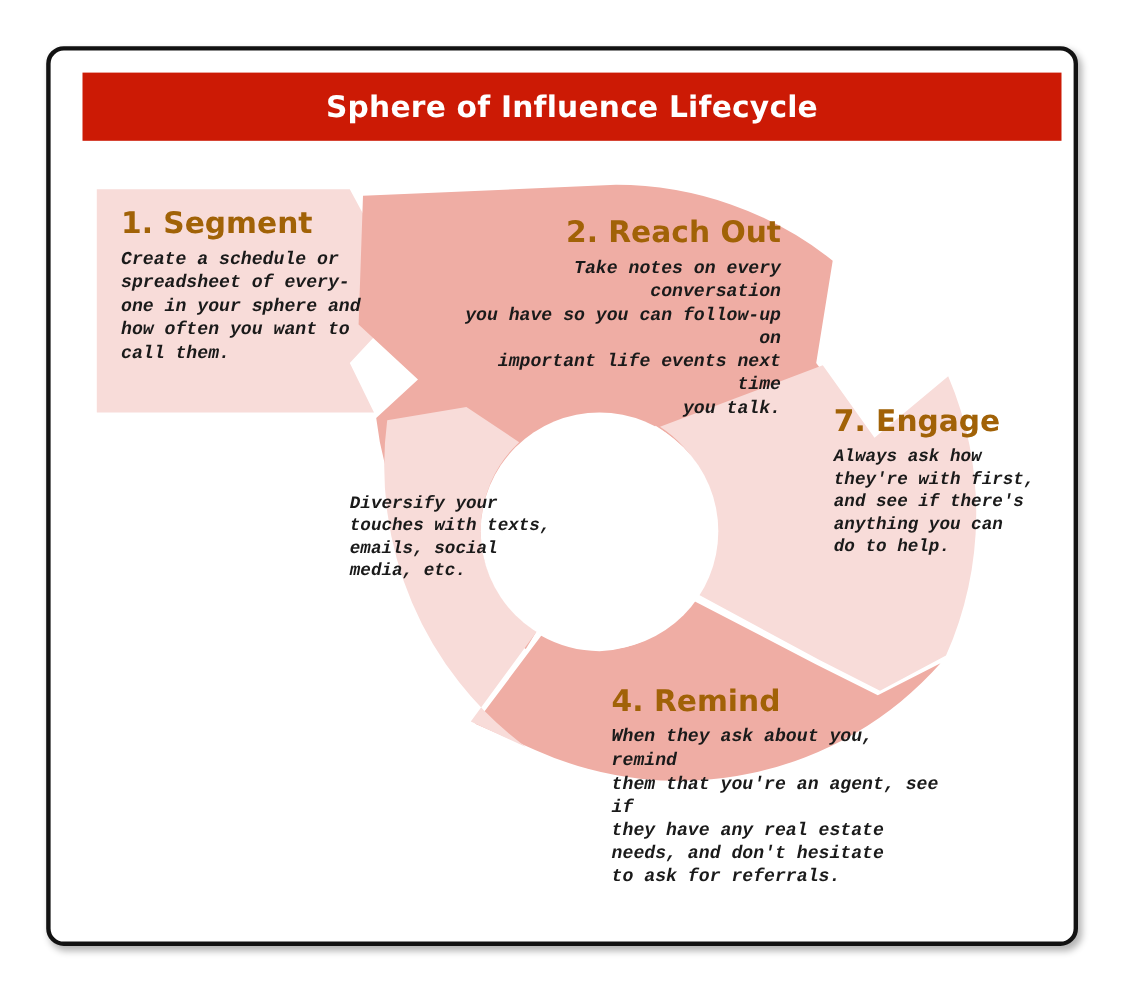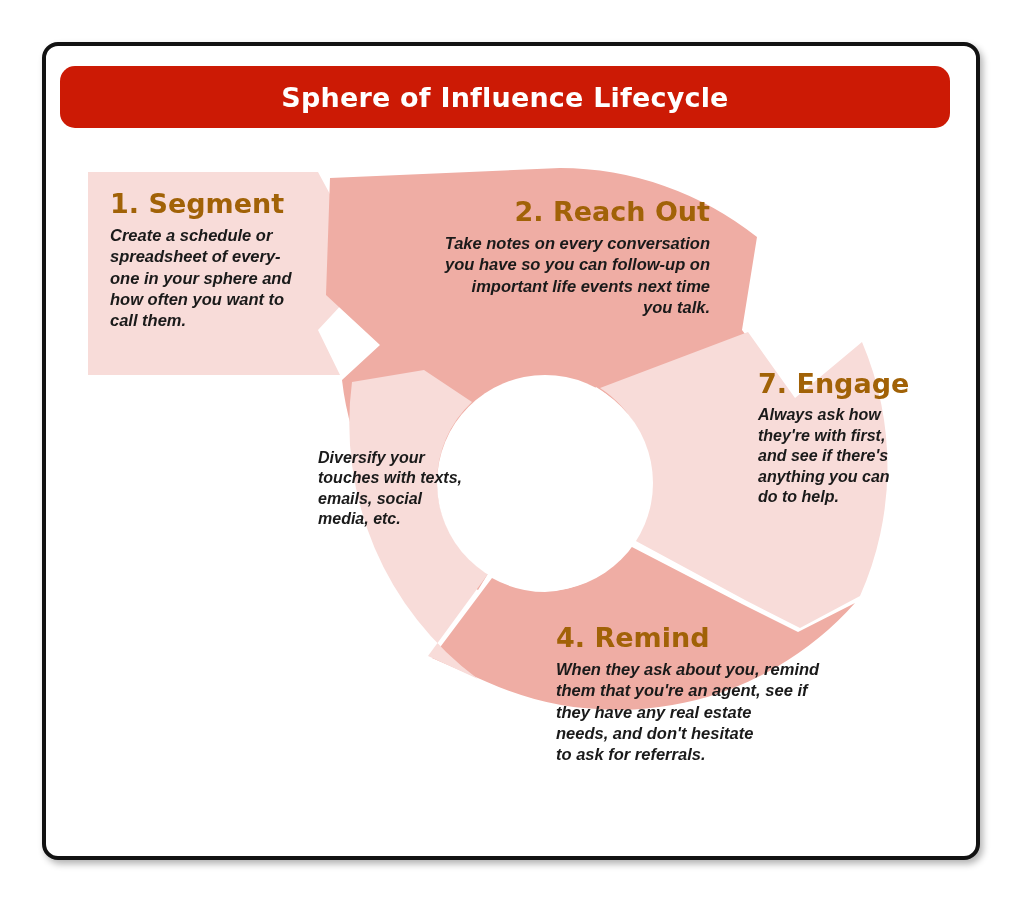--- a/index.html
+++ b/index.html
@@ -30,26 +30,26 @@
     box-sizing: border-box;
     background: #ffffff;
     border: 4px solid #121212;
     border-radius: 16px;
     box-shadow: 3px 4px 7px rgba(0,0,0,0.30);
   }
 
   
   #title-bar {
     position: absolute;
-    left: 60px;
+    left: 75px;
     top: 66px;
     width: 890px;
     height: 62px;
     background: #CC1A05;
-    border-radius: 15px;
+    border-radius: 0;
     display: flex;
     align-items: center;
     justify-content: center;
   }
   #title-text {
     color: #ffffff;
     font-size: 27px;
     font-weight: bold;
     letter-spacing: 0.2px;
     font-family: "DejaVu Sans", "Liberation Sans", sans-serif;
@@ -80,21 +80,21 @@
     font-family: "DejaVu Sans", "Liberation Sans", sans-serif;
   }
   .seg-body {
     color: #1a1a1a;
     font-style: italic;
     font-weight: bold;
     font-size: 16.5px;
     line-height: 1.28;
     margin: 0;
     white-space: pre-line;
-    font-family: Liberation Sans, sans-serif;
+    font-family: Liberation Mono, monospace;
   }
 
   #seg1-text { left: 110px; top: 190px;  width: 232px; }
   #seg2-text { left: 410px; top: 198px;  width: 300px; text-align: right; }
   #seg3-text { left: 758px; top: 370px;  width: 190px; }
   #seg4-text { left: 556px; top: 624px;  width: 300px; }
   #seg5-text { left: 318px; top: 448px;  width: 200px; }
 
   #seg3-text .seg-body { font-size: 16px; }
   #seg5-text .seg-body { font-size: 16px; }

